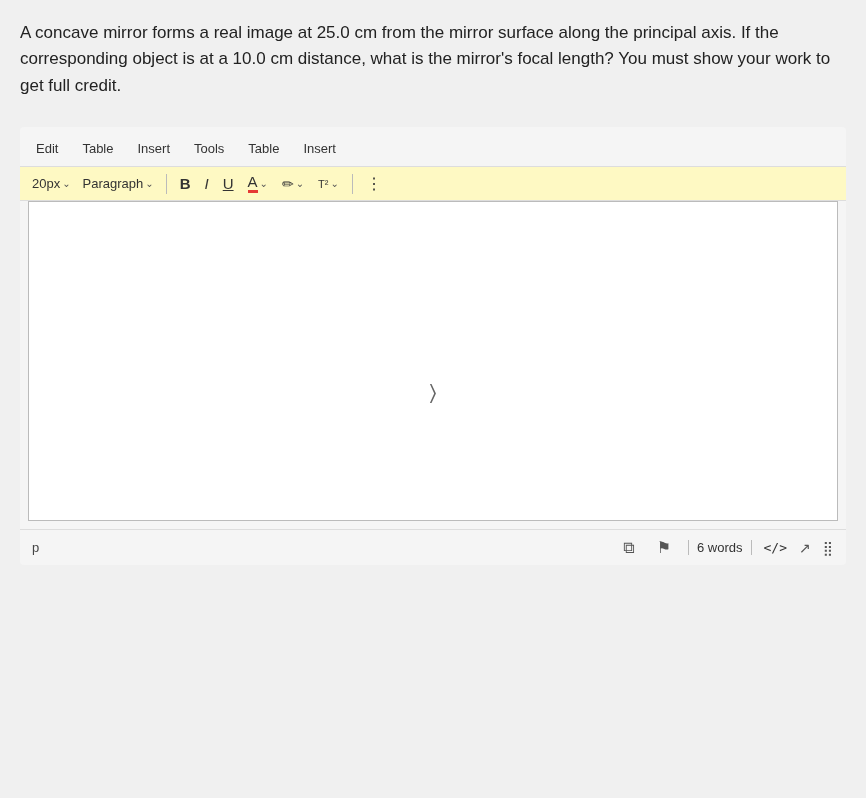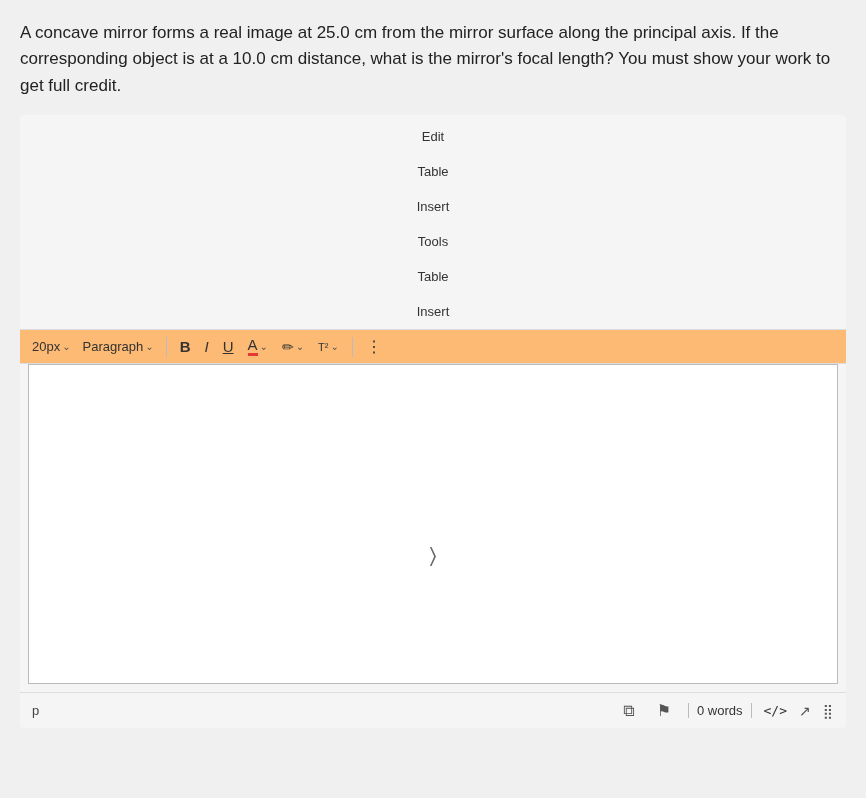--- a/index.html
+++ b/index.html
@@ -14,54 +14,53 @@
       width: 866px;
       min-height: 798px;
       padding: 20px;
       color: #222;
     }
 
     .question-text {
       font-size: 17px;
       line-height: 1.55;
       color: #222;
-      margin-bottom: 16px;
+      margin-bottom: 28px;
       max-width: 820px;
     }
 
     .editor-container {
       background: #f5f5f5;
       border-radius: 4px;
       padding: 8px 0 0 0;
     }
 
     .menu-bar {
       display: flex;
       align-items: center;
       gap: 16px;
       padding: 4px 12px 8px 12px;
       font-size: 13px;
       color: #333;
-      flex-direction: column;
     }
 
     .menu-item {
       cursor: pointer;
       padding: 2px 4px;
       border-radius: 3px;
     }
 
     .toolbar {
       display: flex;
       align-items: center;
       padding: 4px 8px;
       gap: 4px;
       border-top: 1px solid #ddd;
       border-bottom: 1px solid #ddd;
-      background: #fdba74;
+      background: #fef9c3;
     }
 
     .toolbar-separator {
       width: 1px;
       height: 20px;
       background: #bbb;
       margin: 0 4px;
     }
 
     .toolbar-btn {
@@ -297,19 +296,19 @@
   <div class="editor-area">
     <div class="cursor-hand">〉</div>
   </div>
 
   <div class="status-bar">
     <span class="status-bar-left">p</span>
 
     <div class="status-bar-right">
       <span class="status-icon">⧉</span>
       <span class="status-icon">⚑</span>
-      <span class="word-count">0 words</span>
+      <span class="word-count">6 words</span>
       <span class="code-tag">&lt;/&gt;</span>
       <span class="expand-icon">↗</span>
       <span class="dots-icon" style="font-size:14px; letter-spacing:1px;">⣿</span>
     </div>
   </div>
 </div>
 
 </body></html>

